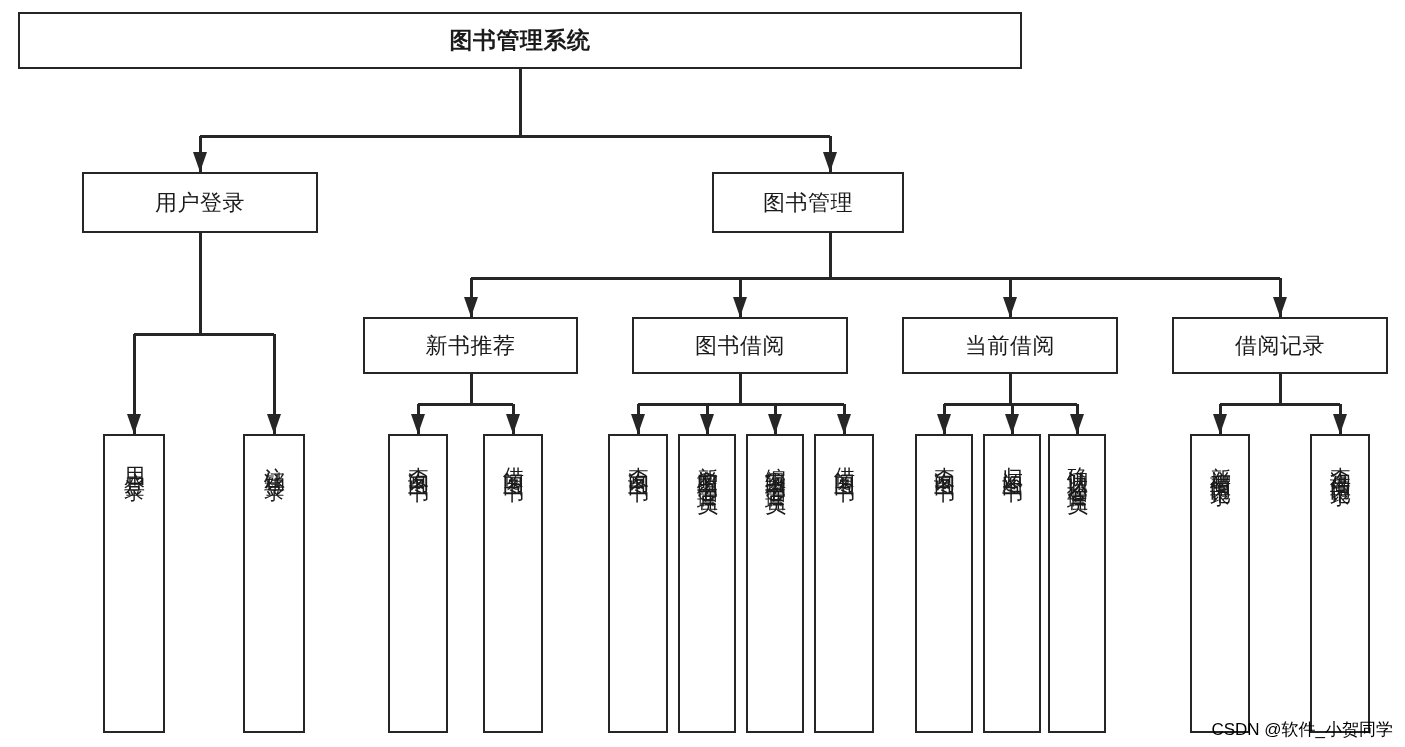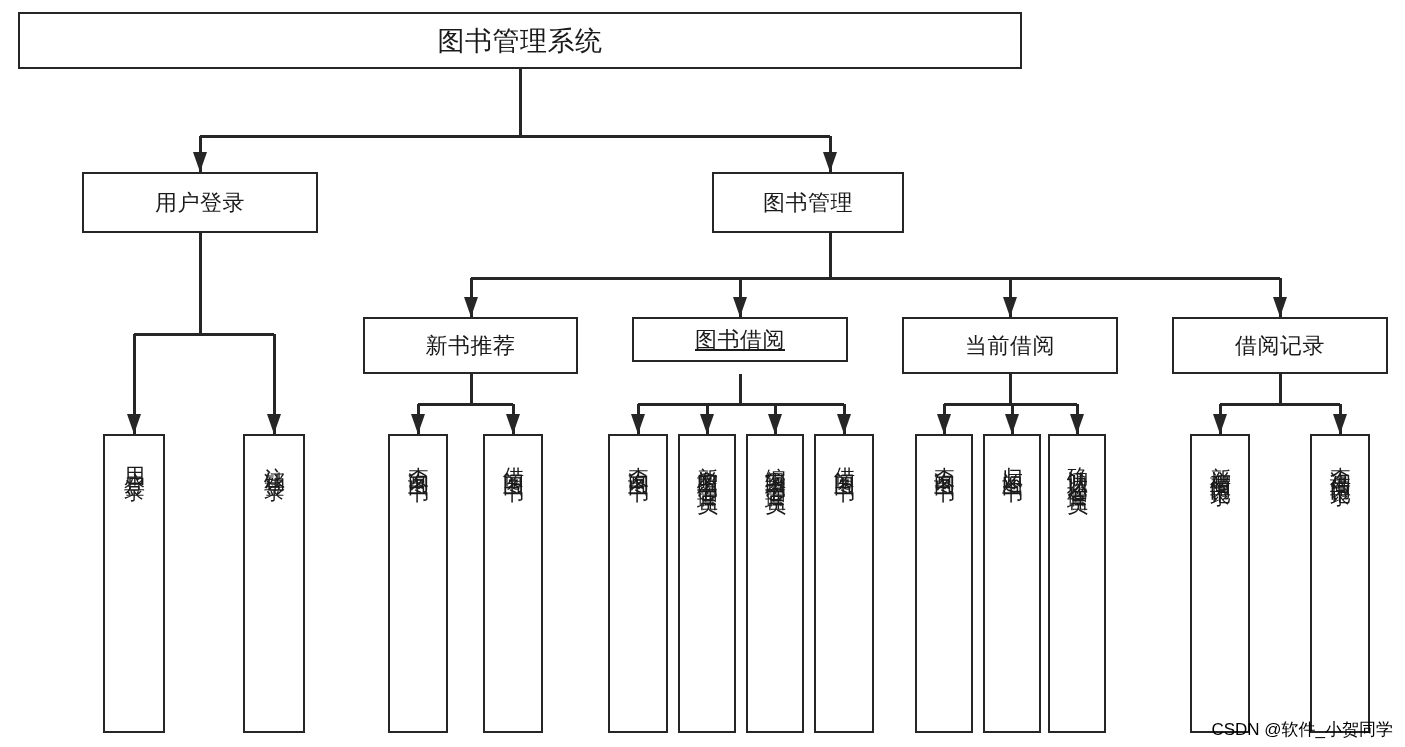--- a/index.html
+++ b/index.html
@@ -41,21 +41,22 @@
     text-align: center;
     line-height: 1.0;
     white-space: nowrap;
   }
   
   .node.h .label {
     font-size: 22px;
     letter-spacing: 0.5px;
   }
   .node.root .label {
-    font-size: 27px;
+    font-size: 23px;
+    font-weight: bold;
   }
   
   .node.v {
     align-items: flex-start;
     padding-top: 14px;
   }
   .node.v .label {
     writing-mode: vertical-rl;
     text-orientation: upright;
     font-size: 21px;
@@ -144,21 +145,21 @@
   <div class="node h" style="left: 82px; top: 172px; width: 236px; height: 61px;">
     <span class="label">用户登录</span>
   </div>
   <div class="node h" style="left: 712px; top: 172px; width: 192px; height: 61px;">
     <span class="label">图书管理</span>
   </div>
 
   <div class="node h" style="left: 363px; top: 317px; width: 215px; height: 57px;">
     <span class="label">新书推荐</span>
   </div>
-  <div class="node h" style="left: 632px; top: 317px; width: 216px; height: 45px; text-decoration: underline;">
+  <div class="node h" style="left: 632px; top: 317px; width: 216px; height: 57px;">
     <span class="label">图书借阅</span>
   </div>
   <div class="node h" style="left: 1172px; top: 317px; width: 216px; height: 57px;">
     <span class="label">借阅记录</span>
   </div>
   <div class="node h" style="left: 902px; top: 317px; width: 216px; height: 57px;">
     <span class="label">当前借阅</span>
   </div>
 
   <div class="node v" style="left: 103px; top: 434px; width: 62px; height: 299px;">

